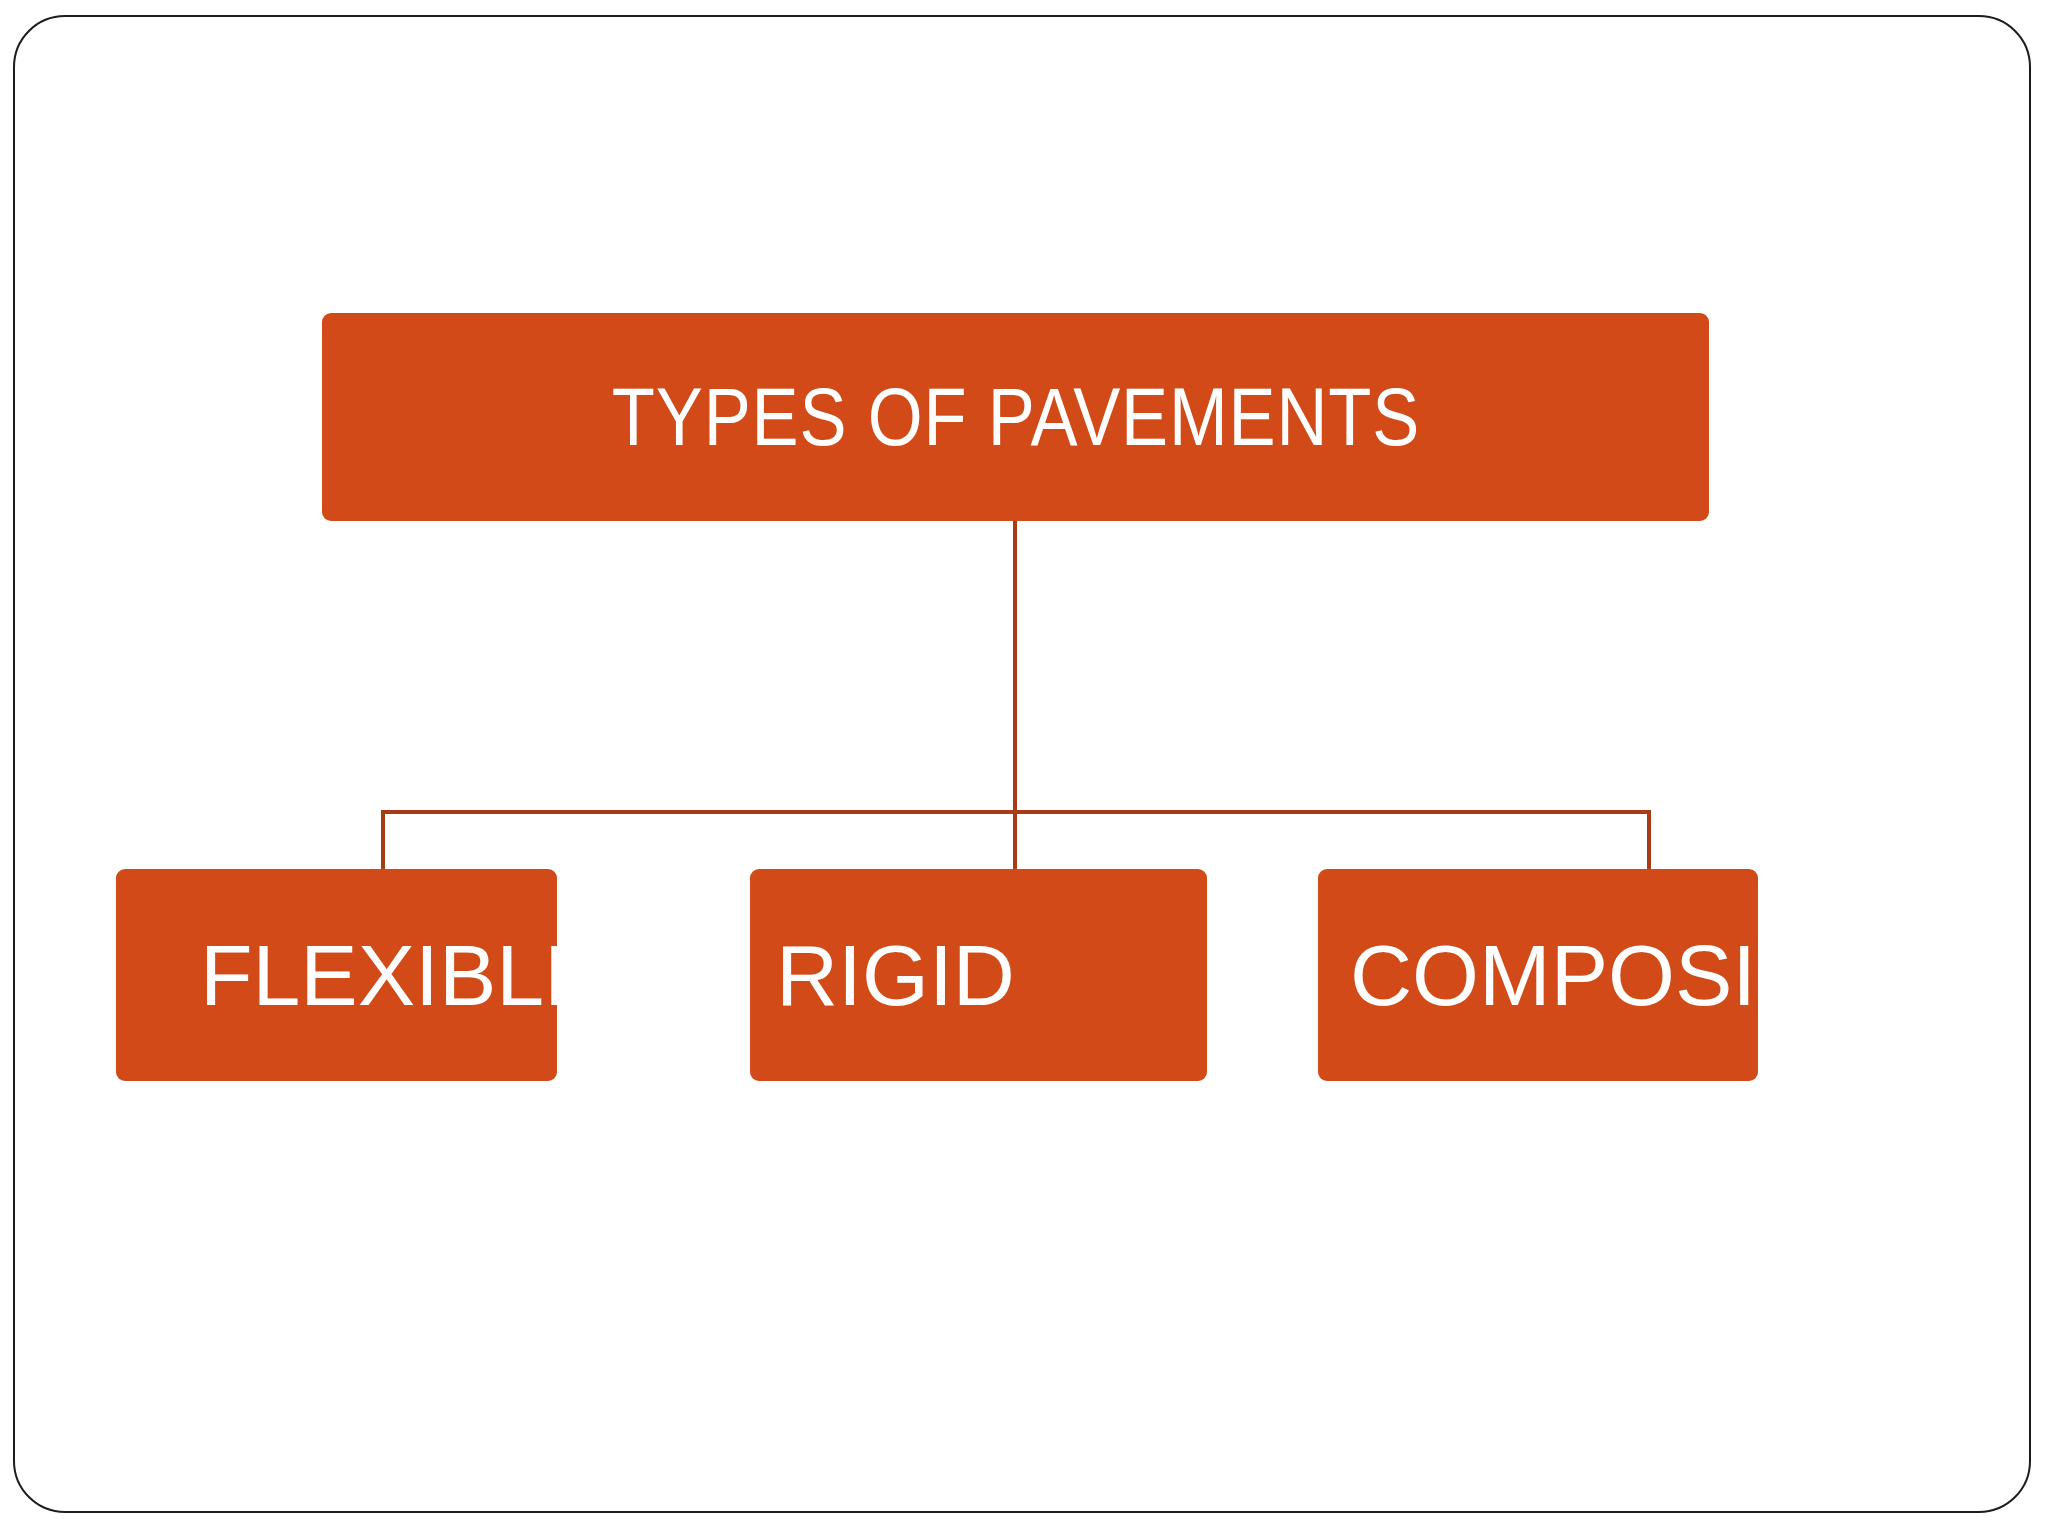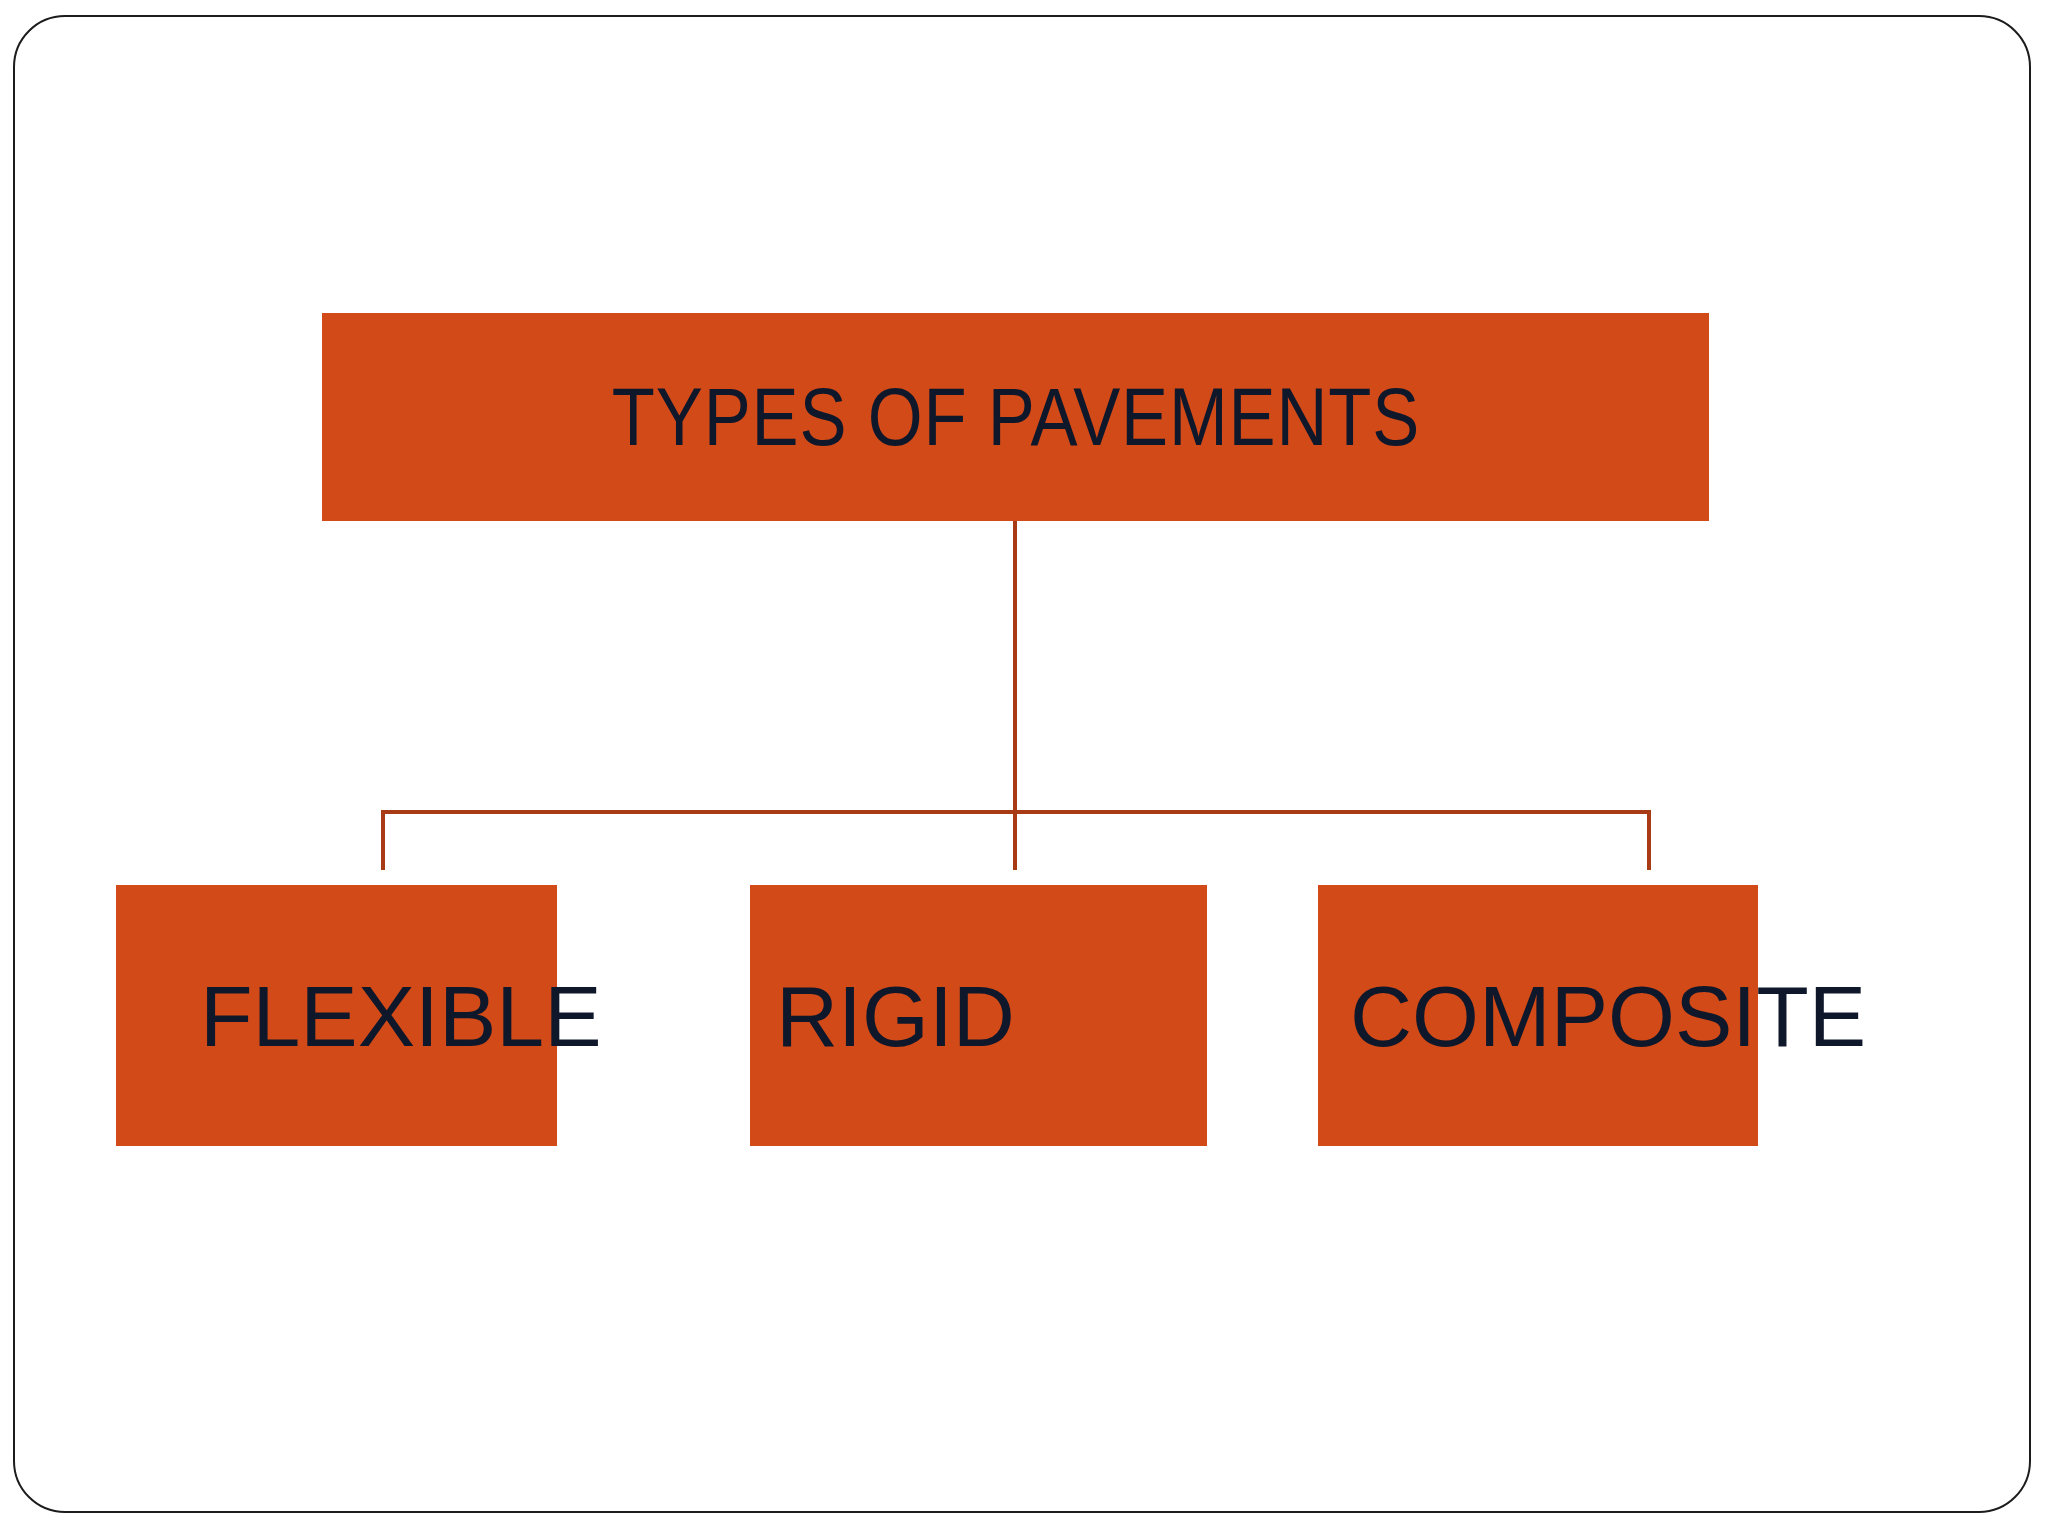--- a/index.html
+++ b/index.html
@@ -43,24 +43,25 @@
     top: 0;
     width: 2048px;
     height: 1536px;
   }
 
   .node {
     position: absolute;
     box-sizing: border-box;
     display: flex;
     align-items: center;
-    color: #0f172a;
+    color: #ffffff;
     background: #D14A18;
     white-space: nowrap;
     line-height: 1;
+    border-radius: 9px;
   }
 
   
   #node-root {
     left: 322px;
     top: 313px;
     width: 1387px;
     height: 208px;
     justify-content: center;
     font-size: 82px;
@@ -69,24 +70,23 @@
   }
   #node-root .node-label {
     transform: scaleX(0.86);
     transform-origin: center;
     display: inline-block;
   }
 
   
   .leaf {
     top: 869px;
-    height: 261px;
+    height: 212px;
     font-size: 86px;
     justify-content: center;
-    margin-top: 16px;
   }
   #node-flexible {
     left: 116px;
     width: 441px;
     justify-content: flex-start;
     padding-left: 84px;
   }
   #node-rigid {
     left: 750px;
     width: 457px;

